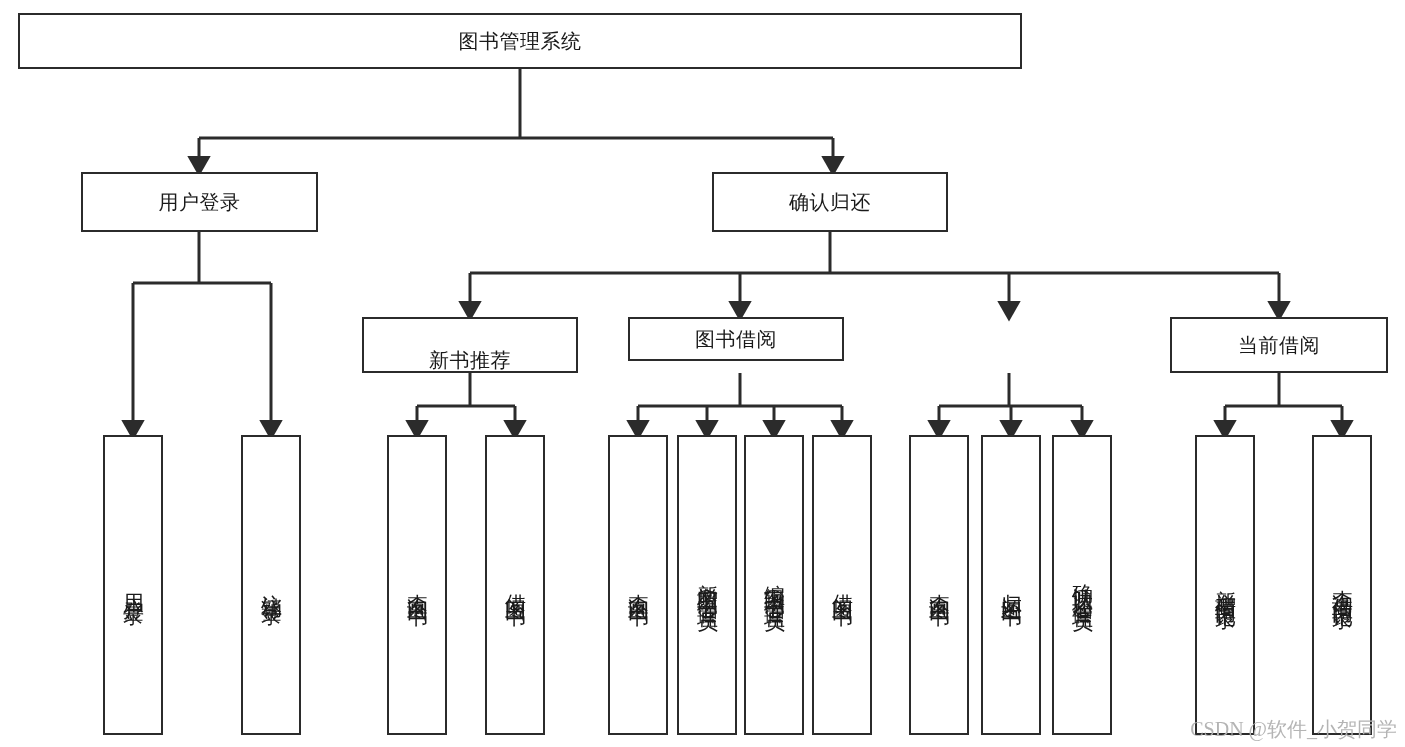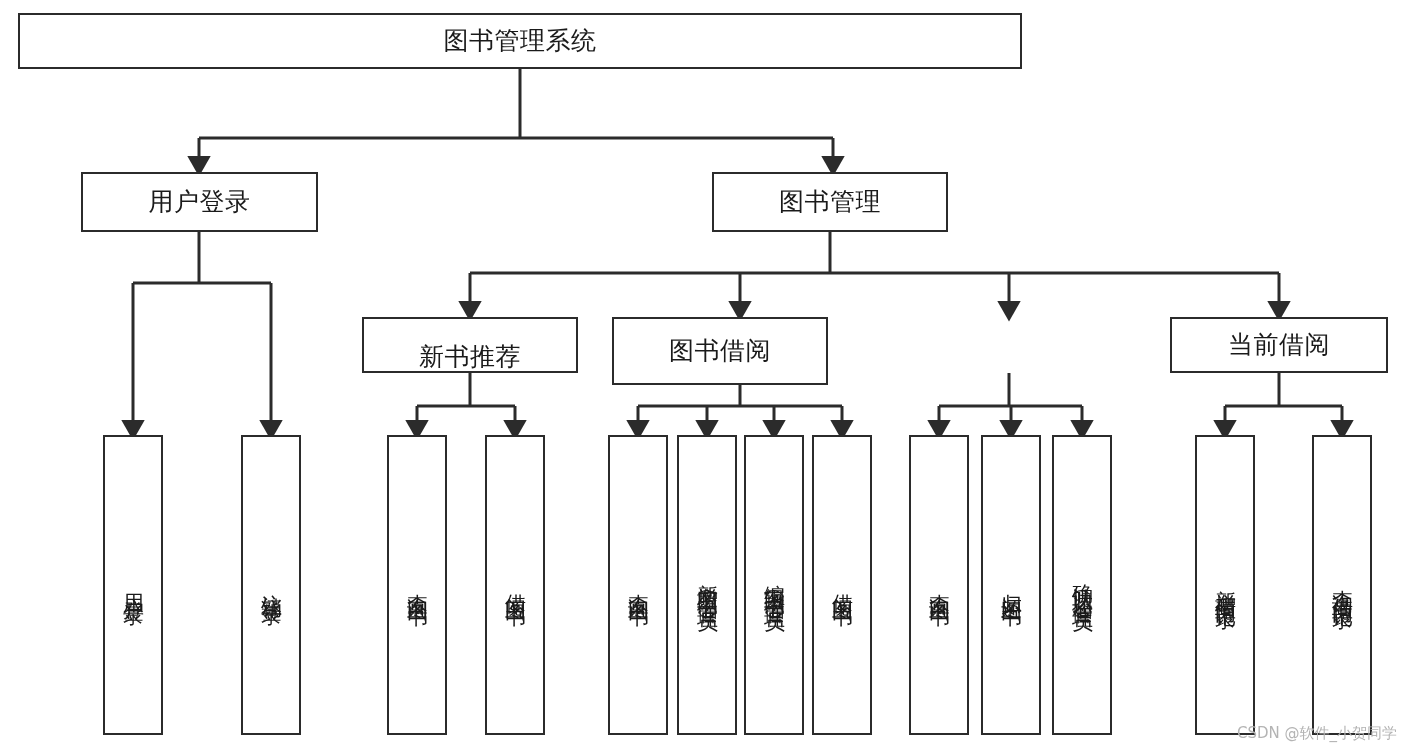--- a/index.html
+++ b/index.html
@@ -35,44 +35,45 @@
     z-index: 2;
   }
   .node-label {
     color: #1a1a1a;
     text-align: center;
     line-height: 1.12;
     letter-spacing: 0.5px;
     white-space: nowrap;
   }
   .node.horizontal .node-label {
-    font-size: 25px;
+    font-size: 20px;
   }
   .node.vertical {
     align-items: flex-start;
     padding-top: 0;
   }
   .node.vertical .node-label {
     writing-mode: vertical-rl;
     text-orientation: upright;
     font-size: 21px;
     letter-spacing: 4px;
     line-height: 1;
     white-space: nowrap;
     display: block;
   }
   .watermark {
     position: absolute;
     right: 8px;
     bottom: 4px;
-    font-size: 15px;
+    font-size: 20px;
     color: #b4b4b4;
     z-index: 5;
     white-space: nowrap;
     pointer-events: none;
+    font-family: Liberation Serif, serif;
   }
 </style>
 </head>
 <body>
 
 <div id="diagram-root">
 
   <svg class="wires" viewBox="0 0 1405 747" xmlns="http://www.w3.org/2000/svg">
     <defs>
       <marker id="arrow" markerWidth="12" markerHeight="12" refX="1.5" refY="4" orient="auto" markerUnits="strokeWidth">
@@ -124,27 +125,27 @@
   </svg>
 
   <div class="node horizontal" style="left: 18px; top: 13px; width: 1004px; height: 56px;">
     <span class="node-label">图书管理系统</span>
   </div>
 
   <div class="node horizontal" style="left: 81px; top: 172px; width: 237px; height: 60px;">
     <span class="node-label">用户登录</span>
   </div>
   <div class="node horizontal" style="left: 712px; top: 172px; width: 236px; height: 60px;">
-    <span class="node-label">图书管理</span>
+    <span class="node-label">确认归还</span>
   </div>
 
   <div class="node horizontal" style="left: 362px; top: 317px; width: 216px; height: 56px; align-items: flex-end;">
     <span class="node-label">新书推荐</span>
   </div>
-  <div class="node horizontal" style="left: 612px; top: 317px; width: 216px; height: 68px;">
+  <div class="node horizontal" style="left: 628px; top: 317px; width: 216px; height: 44px;">
     <span class="node-label">图书借阅</span>
   </div>
   <div class="node horizontal" style="left: 1170px; top: 317px; width: 218px; height: 56px;">
     <span class="node-label">当前借阅</span>
   </div>
 
   <div class="node vertical" style="left: 103px; top: 435px; width: 60px; height: 300px;">
     <span class="node-label" style="margin-top: 140px;">用户登录</span>
   </div>
   <div class="node vertical" style="left: 241px; top: 435px; width: 60px; height: 300px;">

